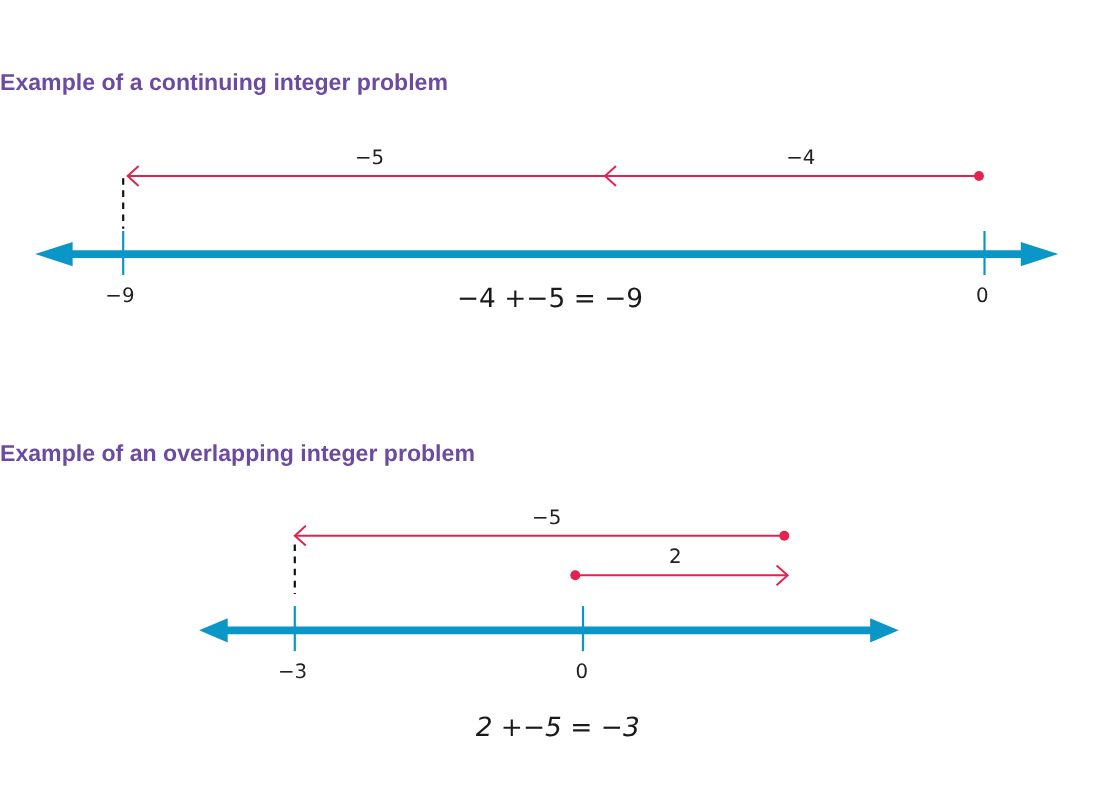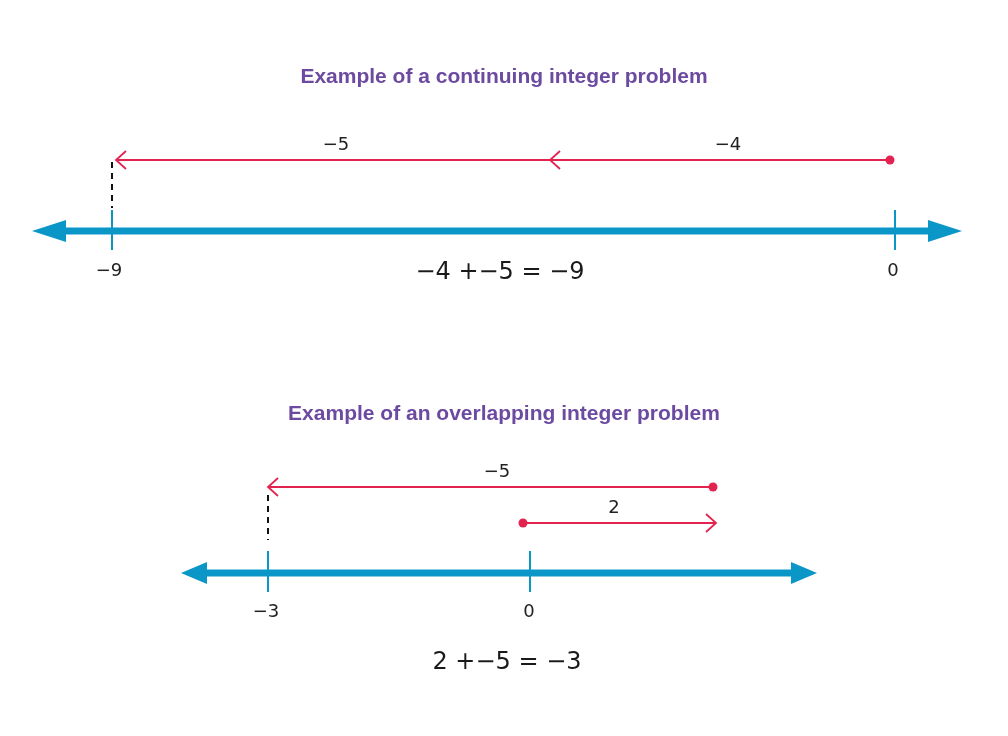--- a/index.html
+++ b/index.html
@@ -1,18 +1,18 @@
 <!DOCTYPE html>
 <html><head>
 <meta charset="utf-8">
 <style>
   html, body { margin:0; padding:0; background:#ffffff; }
   body { width:1008px; height:736px; position:relative; overflow:hidden; font-family:"DejaVu Sans", sans-serif; }
   svg { position:absolute; left:0; top:0; }
-  .title { position:absolute; width:1008px; text-align:center; font-family:"Liberation Sans", sans-serif; font-weight:bold; font-size:21px; color:#6c4aa0; }
+  .title { position:absolute; width:1008px; text-align:left; font-family:"Liberation Sans", sans-serif; font-weight:bold; font-size:21px; color:#6c4aa0; }
   .lbl { position:absolute; font-family:"DejaVu Sans", sans-serif; font-size:18px; color:#222; transform:translateX(-50%); white-space:nowrap; }
   .eq { position:absolute; font-family:"DejaVu Sans", sans-serif; font-size:24px; color:#1a1a1a; transform:translateX(-50%); white-space:nowrap; }
 </style>
 </head>
 <body>
 
 <svg width="1008" height="736" viewBox="0 0 1008 736">
 
   <g>
 
@@ -67,13 +67,13 @@
 <div class="lbl" style="left:728px; top:133px;">−4</div>
 <div class="lbl" style="left:109px; top:259px;">−9</div>
 <div class="lbl" style="left:893px; top:259px;">0</div>
 <div class="eq" style="left:500px; top:257px;text-align:center;">−4 +−5 = −9</div>
 
 <div class="title" style="top:401px;">Example of an overlapping integer problem</div>
 <div class="lbl" style="left:497px; top:460px;">−5</div>
 <div class="lbl" style="left:614px; top:496px;">2</div>
 <div class="lbl" style="left:266px; top:600px;">−3</div>
 <div class="lbl" style="left:529px; top:600px;">0</div>
-<div class="eq" style="left:507px; top:647px;">2 +−5 = −3</div>
+<div class="eq" style="left:507px; top:647px;font-style:italic;">2 +−5 = −3</div>
 
 </body></html>

